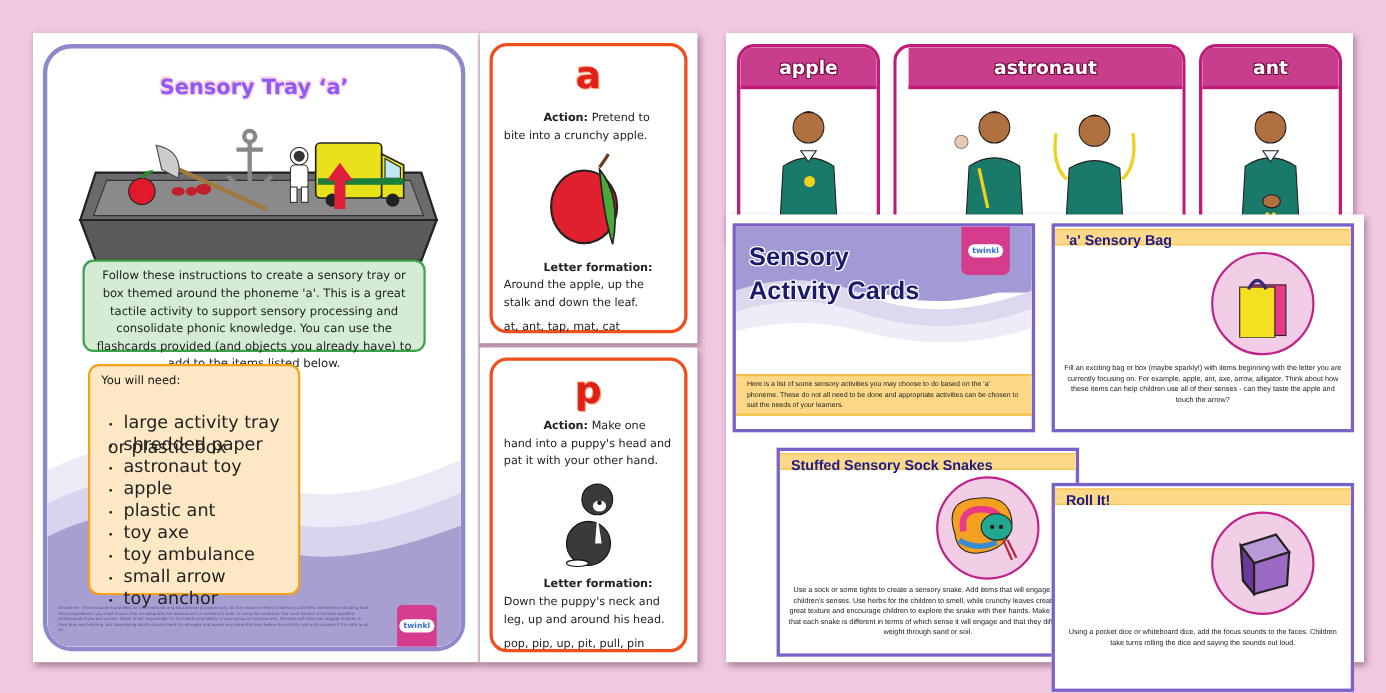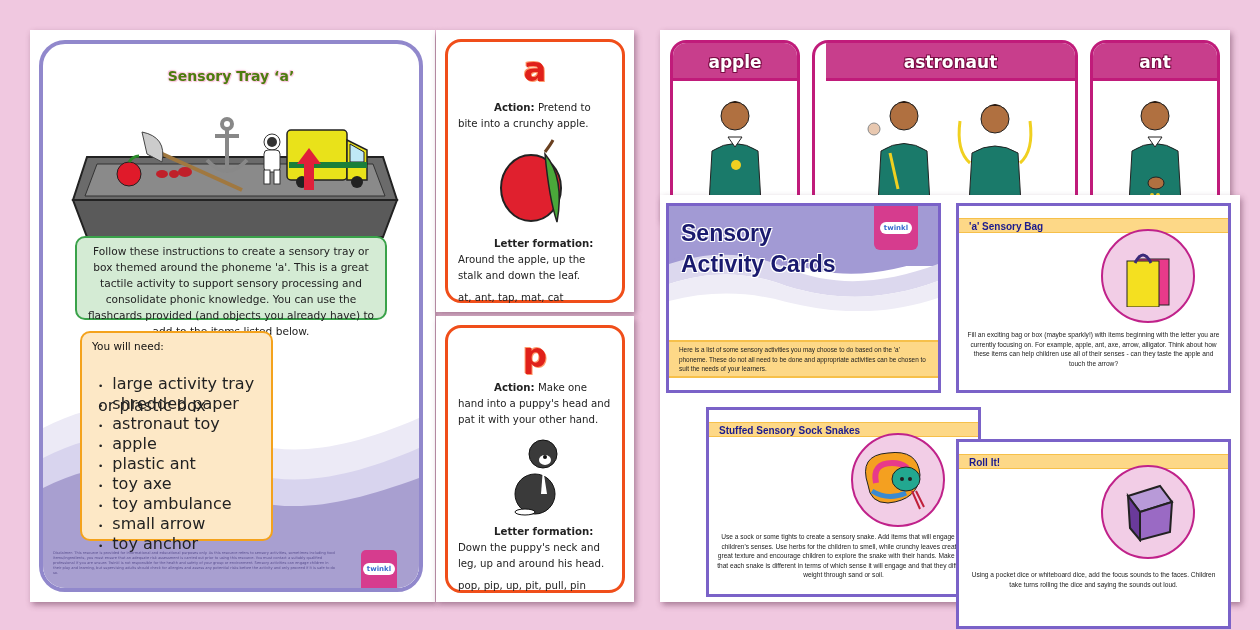--- a/index.html
+++ b/index.html
@@ -6,21 +6,21 @@
   html, body { width: 1260px; height: 630px; overflow: hidden; }
   body { background: #f0c8e0; font-family: "DejaVu Sans", sans-serif; position: relative; }
 
   .sheet { position: absolute; background: #fff; box-shadow: 2px 3px 6px rgba(80,30,60,0.45); }
 
   
   #tray-sheet { left: 30px; top: 30px; width: 405px; height: 572px; }
   .tray-frame { position: absolute; left: 9px; top: 10px; width: 384px; height: 552px;
     border: 4px solid #9188cc; border-radius: 26px; overflow: hidden; background: #fff; }
   .tray-title { position: absolute; top: 24px; left: 0; width: 100%; text-align: center;
-    font-family: "DejaVu Sans", sans-serif; font-weight: bold; font-size: 14px; color: #4d7c0f;
+    font-family: "DejaVu Sans", sans-serif; font-weight: bold; font-size: 19px; color: #8b5cf6;
     text-shadow: 0 0 2px #fbc7df, 0 0 3px #fbc7df, 1px 1px 0 #fbc7df, -1px -1px 0 #fbc7df; }
   .tray-illus { position: absolute; left: 24px; top: 68px; width: 336px; height: 130px; }
   .wave-bg { position: absolute; left: 0; bottom: 0; width: 100%; height: 200px; }
   .tray-intro { position: absolute; left: 32px; top: 192px; width: 312px; height: 84px;
     background: #d4ebd4; border: 2px solid #3aa24a; border-radius: 10px;
     font-size: 10.6px; line-height: 16px; text-align: center; color: #222; padding: 5px 6px; }
   .needs-box { position: absolute; left: 37px; top: 287px; width: 193px; height: 210px;
     background: #fde8c6; border: 2px solid #f4a21c; border-radius: 10px; padding: 7px 10px; z-index: 2; }
   .needs-title { font-size: 10.5px; font-weight: normal; color: #111; margin-bottom: 22px; }
   .needs-list { list-style: none; }
@@ -58,22 +58,22 @@
   .act-card { position: absolute; width: 275px; height: 190px; border: 3px solid #7a62c8; background: #fff; overflow: hidden; }
   .act-cover { left: 6px; top: 8px; background: #fff; }
   .cover-top { position: absolute; left: 0; top: 0; width: 100%; height: 105px; }
   .cover-title { position: absolute; left: 12px; top: 12px; font-size: 23px; font-weight: bold; color: #1a1a6e; line-height: 31px;
     text-shadow: 1px 1px 0 #fff, -1px -1px 0 #fff, 1px -1px 0 #fff, -1px 1px 0 #fff; font-family: "Liberation Sans", sans-serif; z-index: 2; }
   .cover-logo { position: absolute; right: 20px; top: 0; width: 44px; height: 44px; background: #d63c8e; border-radius: 0 0 6px 6px;
     display: flex; align-items: center; justify-content: center; z-index: 2; }
   .cover-note { position: absolute; left: 0; top: 134px; width: 100%; height: 38px; background: #fdd887;
     border-top: 2px solid #f6c04a; border-bottom: 2px solid #f6c04a; font-size: 6.4px; line-height: 9.5px; color: #222; padding: 3px 10px;
     font-family: "Liberation Sans", sans-serif; }
-  .act-band { position: absolute; left: 0; top: 12px; width: 100%; height: 15px; background: #fdd887;
-    border-top: 1px solid #f6c04a; border-bottom: 1px solid #f6c04a; font-size: 10px; font-weight: bold; color: #1a1a8e; padding: 2px 10px;
+  .act-band { position: absolute; left: 0; top: 2px; width: 100%; height: 15px; background: #fdd887;
+    border-top: 1px solid #f6c04a; border-bottom: 1px solid #f6c04a; font-size: 13px; font-weight: bold; color: #1a1a8e; padding: 2px 10px;
     font-family: "Liberation Sans", sans-serif; }
   .act-circle { position: absolute; left: 142px; top: 23px; width: 94px; height: 94px; border-radius: 50%;
     background: #f2cde6; border: 2px solid #c0228a; display: flex; align-items: center; justify-content: center; z-index: 2; }
   .act-body { position: absolute; left: 8px; right: 8px; font-size: 6.6px; line-height: 9.5px; color: #222; text-align: center;
     font-family: "Liberation Sans", sans-serif; }
   #act-bag { left: 296px; top: 8px; }
   #act-snake { left: 6px; top: 212px; margin-left: 40px; }
   #act-roll { left: 296px; top: 212px; margin-top: 32px; }
 </style>
 </head>

